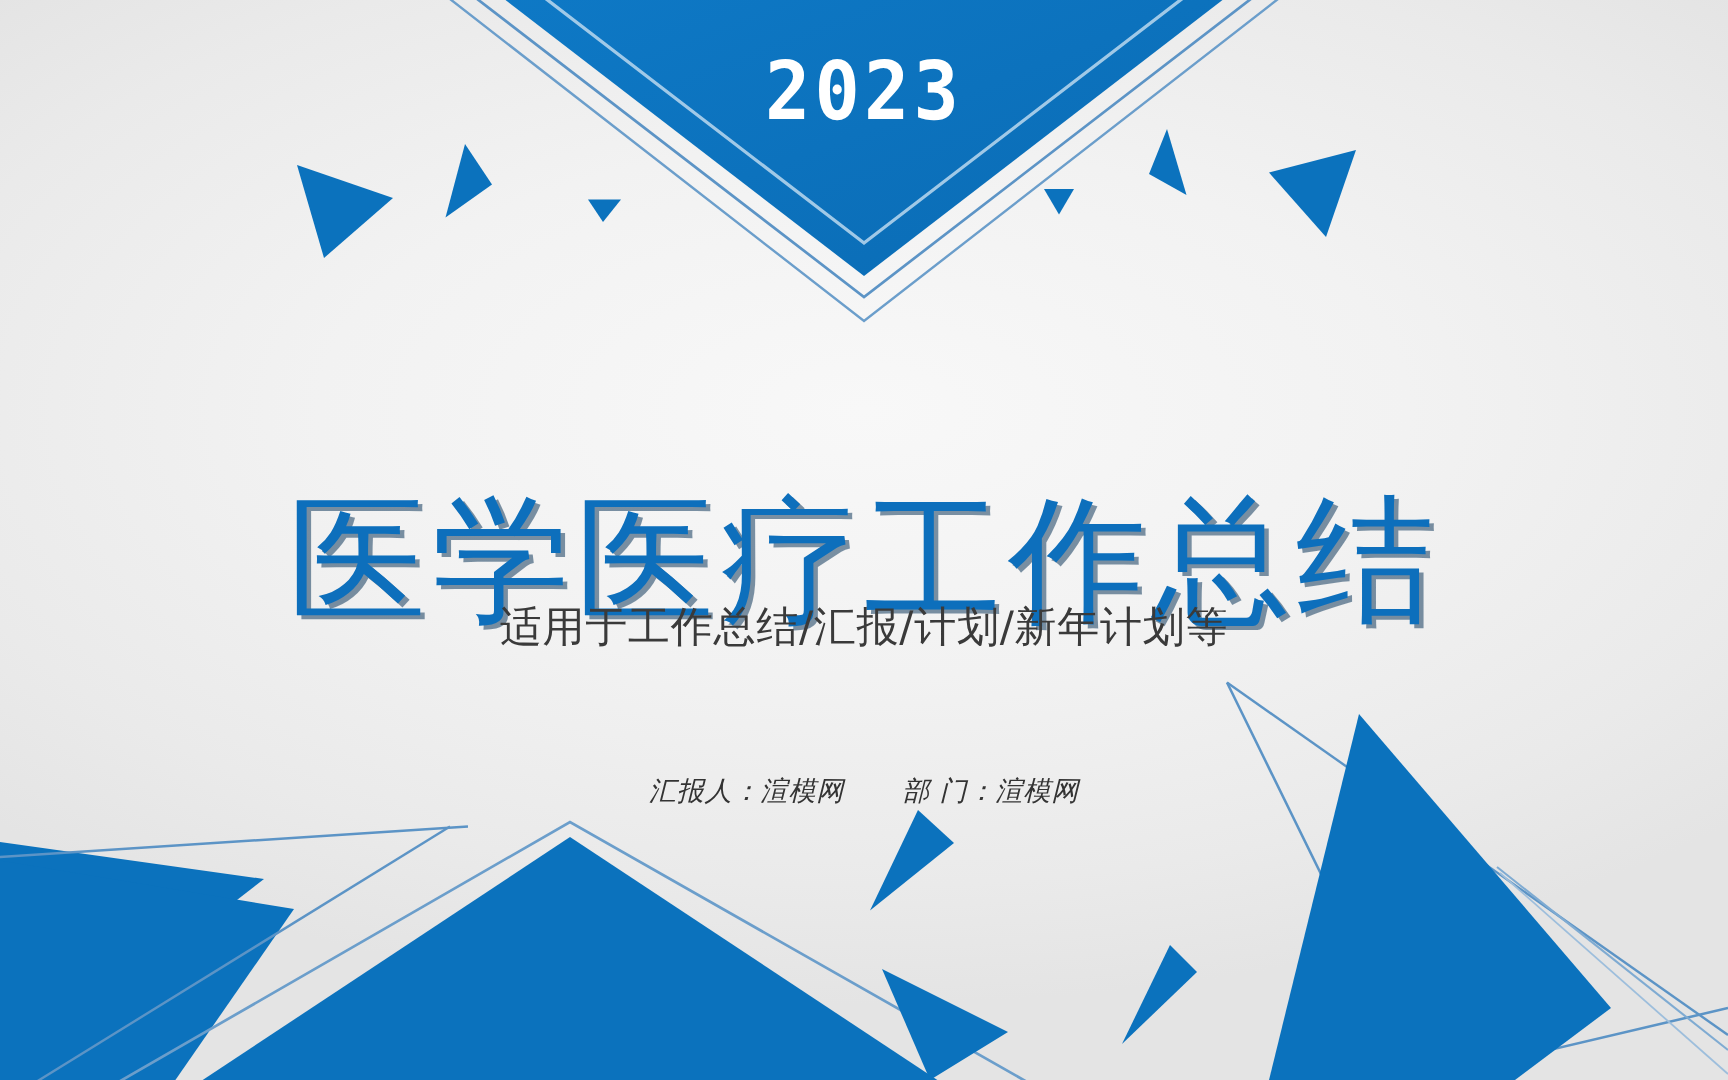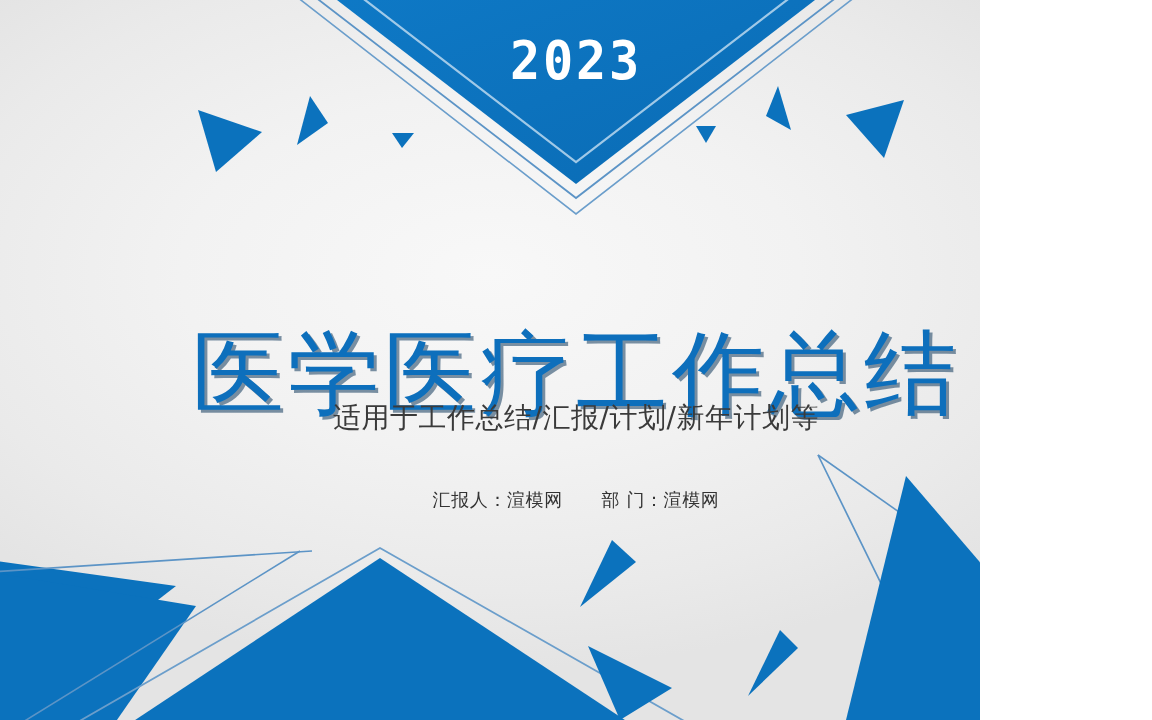--- a/index.html
+++ b/index.html
@@ -2,21 +2,21 @@
 <html><head>
 <meta charset="utf-8">
 <style>
   html, body {
     margin: 0;
     padding: 0;
     background: #ffffff;
   }
   #slide {
     position: relative;
-    width: 980px;
+    width: 1152px;
     height: 720px;
     overflow: hidden;
     font-family: "Liberation Sans", "DejaVu Sans", sans-serif;
     background:
       radial-gradient(ellipse 70% 55% at 50% 38%, #F8F8F8 0%, #F2F2F2 45%, #EAEAEA 80%, #E4E4E4 100%);
   }
   #bg-art {
     position: absolute;
     inset: 0;
     width: 1152px;
@@ -75,31 +75,32 @@
     font-size: 28px;
     font-weight: 400;
     letter-spacing: 0.5px;
     line-height: 1.3;
     white-space: nowrap;
   }
 
   
   #presenter-row {
     position: absolute;
-    top: 488px;
+    top: 516px;
     left: 0;
     width: 1152px;
     text-align: center;
     color: #333333;
     font-family: "DejaVu Sans", "Liberation Sans", sans-serif;
     font-size: 18px;
     font-weight: 400;
     letter-spacing: 0.6px;
     line-height: 1.3;
     white-space: nowrap;
+    font-style: italic;
   }
   #presenter-row .gap {
     display: inline-block;
     width: 26px;
   }
 </style>
 </head>
 <body>
 
 <div id="slide">

